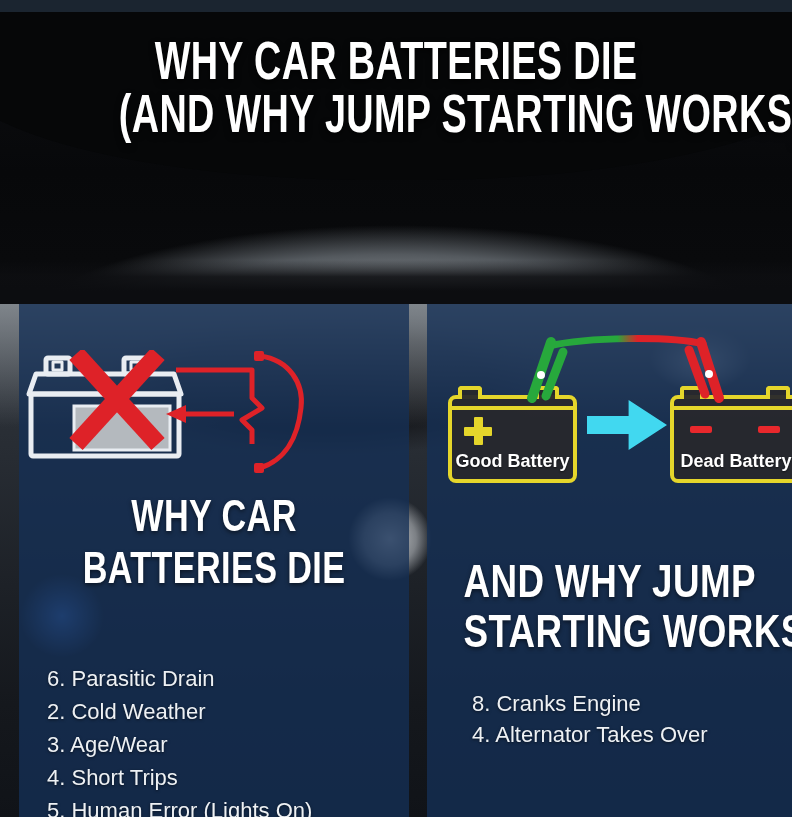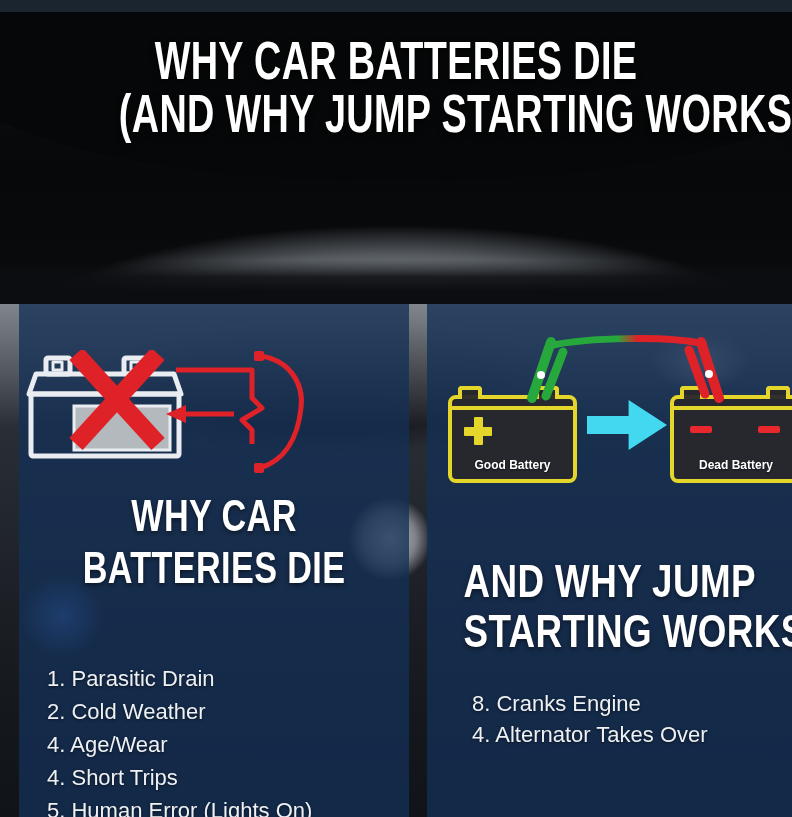--- a/index.html
+++ b/index.html
@@ -76,21 +76,21 @@
   .battery-dead{left:243px;width:152px;}
   .term{position:absolute;top:-13px;width:24px;height:13px;background:rgba(40,40,44,.95);
     border:4px solid var(--battery-yellow);border-bottom:none;border-radius:4px 4px 0 0;}
   .lid-line{position:absolute;top:7px;left:-1px;right:-1px;height:4px;background:var(--battery-yellow);}
   .plus{position:absolute;left:12px;top:18px;width:28px;height:28px;}
   .plus::before{content:"";position:absolute;left:0;top:10px;width:28px;height:9px;background:var(--battery-yellow);border-radius:1px;}
   .plus::after{content:"";position:absolute;left:10px;top:0;width:9px;height:28px;background:var(--battery-yellow);border-radius:1px;}
   .minus{position:absolute;top:27px;width:22px;height:7px;background:#e8282c;border-radius:2px;}
   .minus-1{left:16px;} .minus-2{left:84px;}
   .battery-label{position:absolute;bottom:7px;left:0;right:0;text-align:center;color:#fff;
-    font-weight:bold;font-size:12px;text-shadow:0 1px 2px rgba(0,0,0,.6);white-space:nowrap;}
+    font-weight:bold;font-size:18px;text-shadow:0 1px 2px rgba(0,0,0,.6);white-space:nowrap;}
   .battery-dead .battery-label{left:4px;right:auto;width:116px;}
   .jump-arrow{position:absolute;left:160px;top:96px;width:80px;height:50px;background:var(--arrow-cyan);
     clip-path:polygon(0% 32%,52% 32%,52% 0%,100% 50%,52% 100%,52% 68%,0% 68%);
     filter:drop-shadow(0 0 12px rgba(90,225,250,.75));z-index:2;}
 </style>
 </head>
 <body>
 
 <div class="stage">
 
@@ -137,25 +137,25 @@
       </g>
     </svg>
 
     <div class="panel-heading">
       <div>WHY CAR</div>
       <div>BATTERIES DIE</div>
     </div>
 
     <div class="list">
 
-        <div class="list-item">1. Parasitic Drain</div>
+        <div class="list-item">6. Parasitic Drain</div>
 
         <div class="list-item">2. Cold Weather</div>
 
-        <div class="list-item">4. Age/Wear</div>
+        <div class="list-item">3. Age/Wear</div>
 
         <div class="list-item">4. Short Trips</div>
 
         <div class="list-item">5. Human Error (Lights On)</div>
       </div>
   </div>
 
   <div class="panel panel-right">
 
     <div class="battery battery-good">

